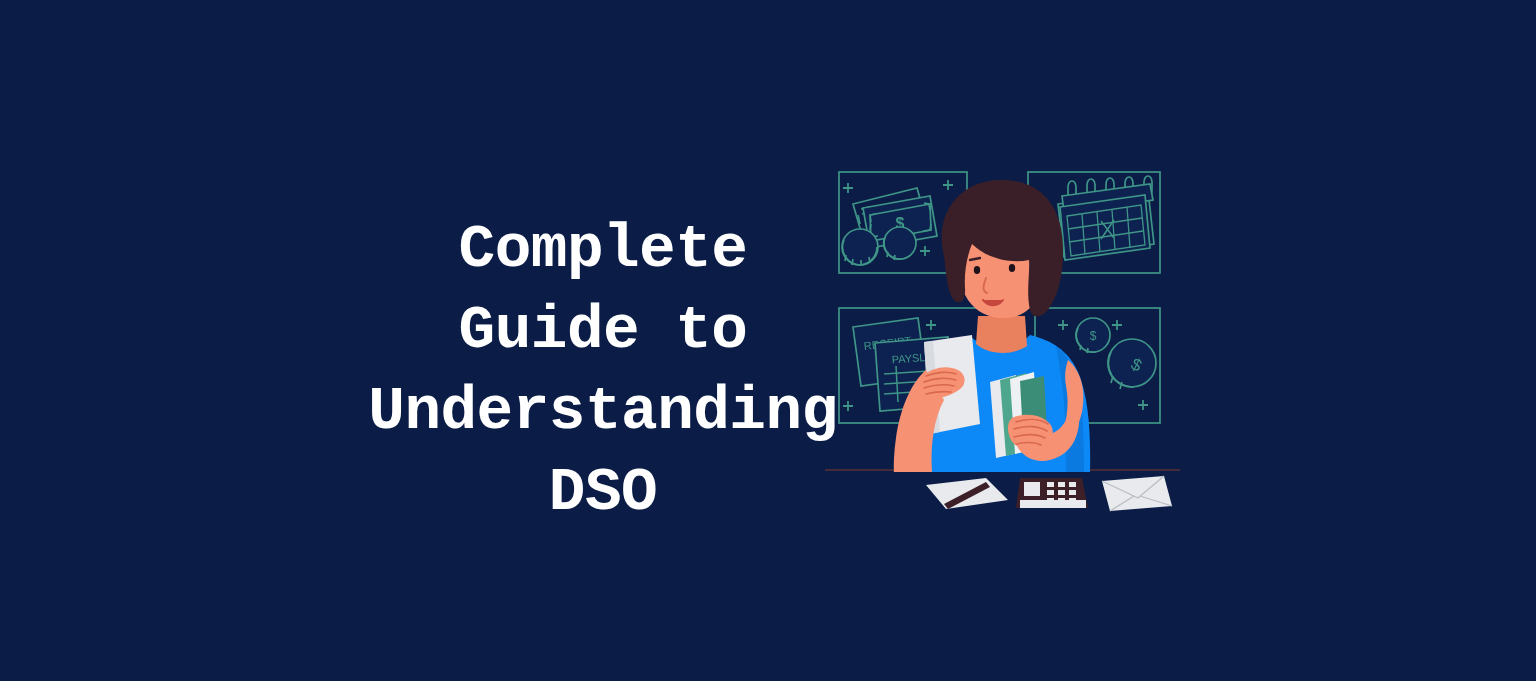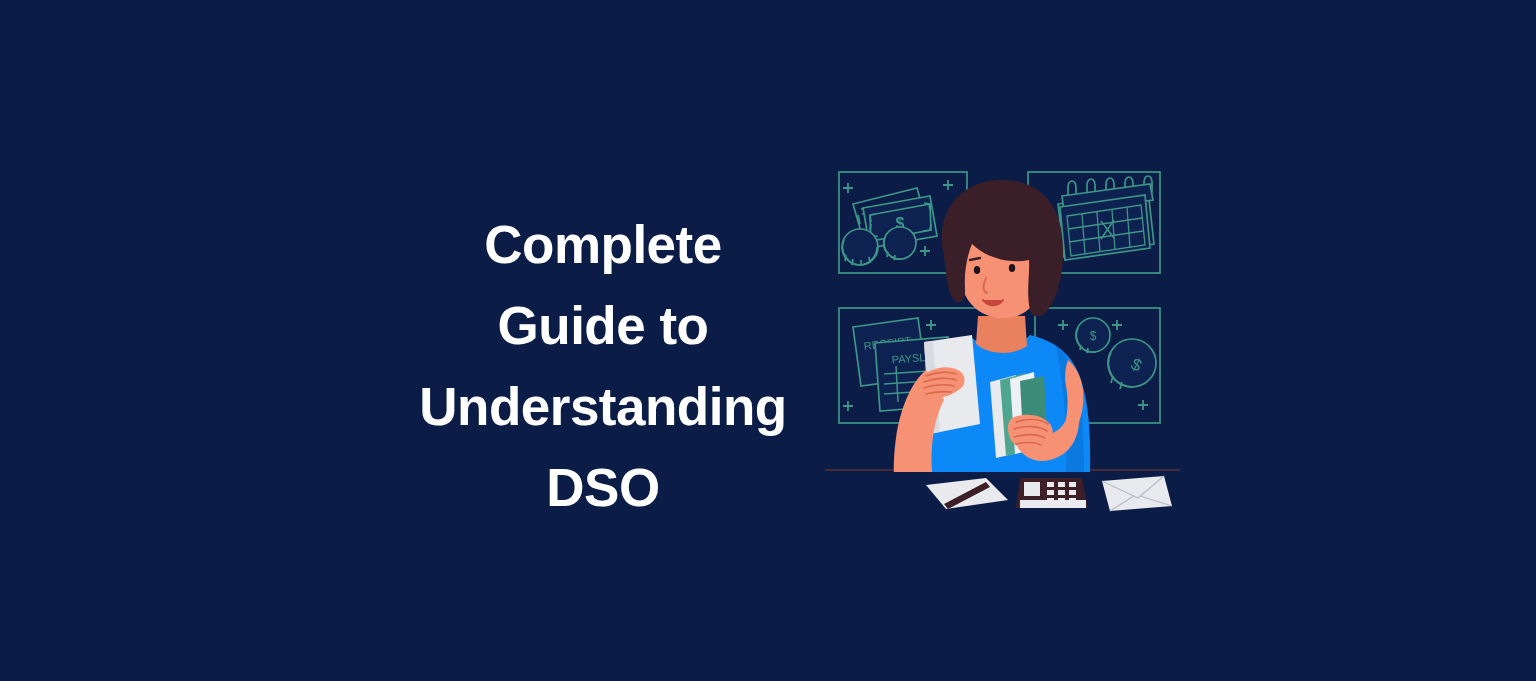--- a/index.html
+++ b/index.html
@@ -18,23 +18,23 @@
   }
 
   
   .headline {
     position: absolute;
     left: 330px;
     top: 168px;
     width: 546px;
     text-align: center;
     color: #ffffff;
-    font-family: Liberation Sans, sans-serif;
+    font-family: Liberation Mono, monospace;
     font-weight: bold;
-    font-size: 53px;
+    font-size: 61px;
     line-height: 81px;
     letter-spacing: -0.5px;
     white-space: pre-line;
   }
 
   
   .illus {
     position: absolute;
     left: 820px;
     top: 160px;

